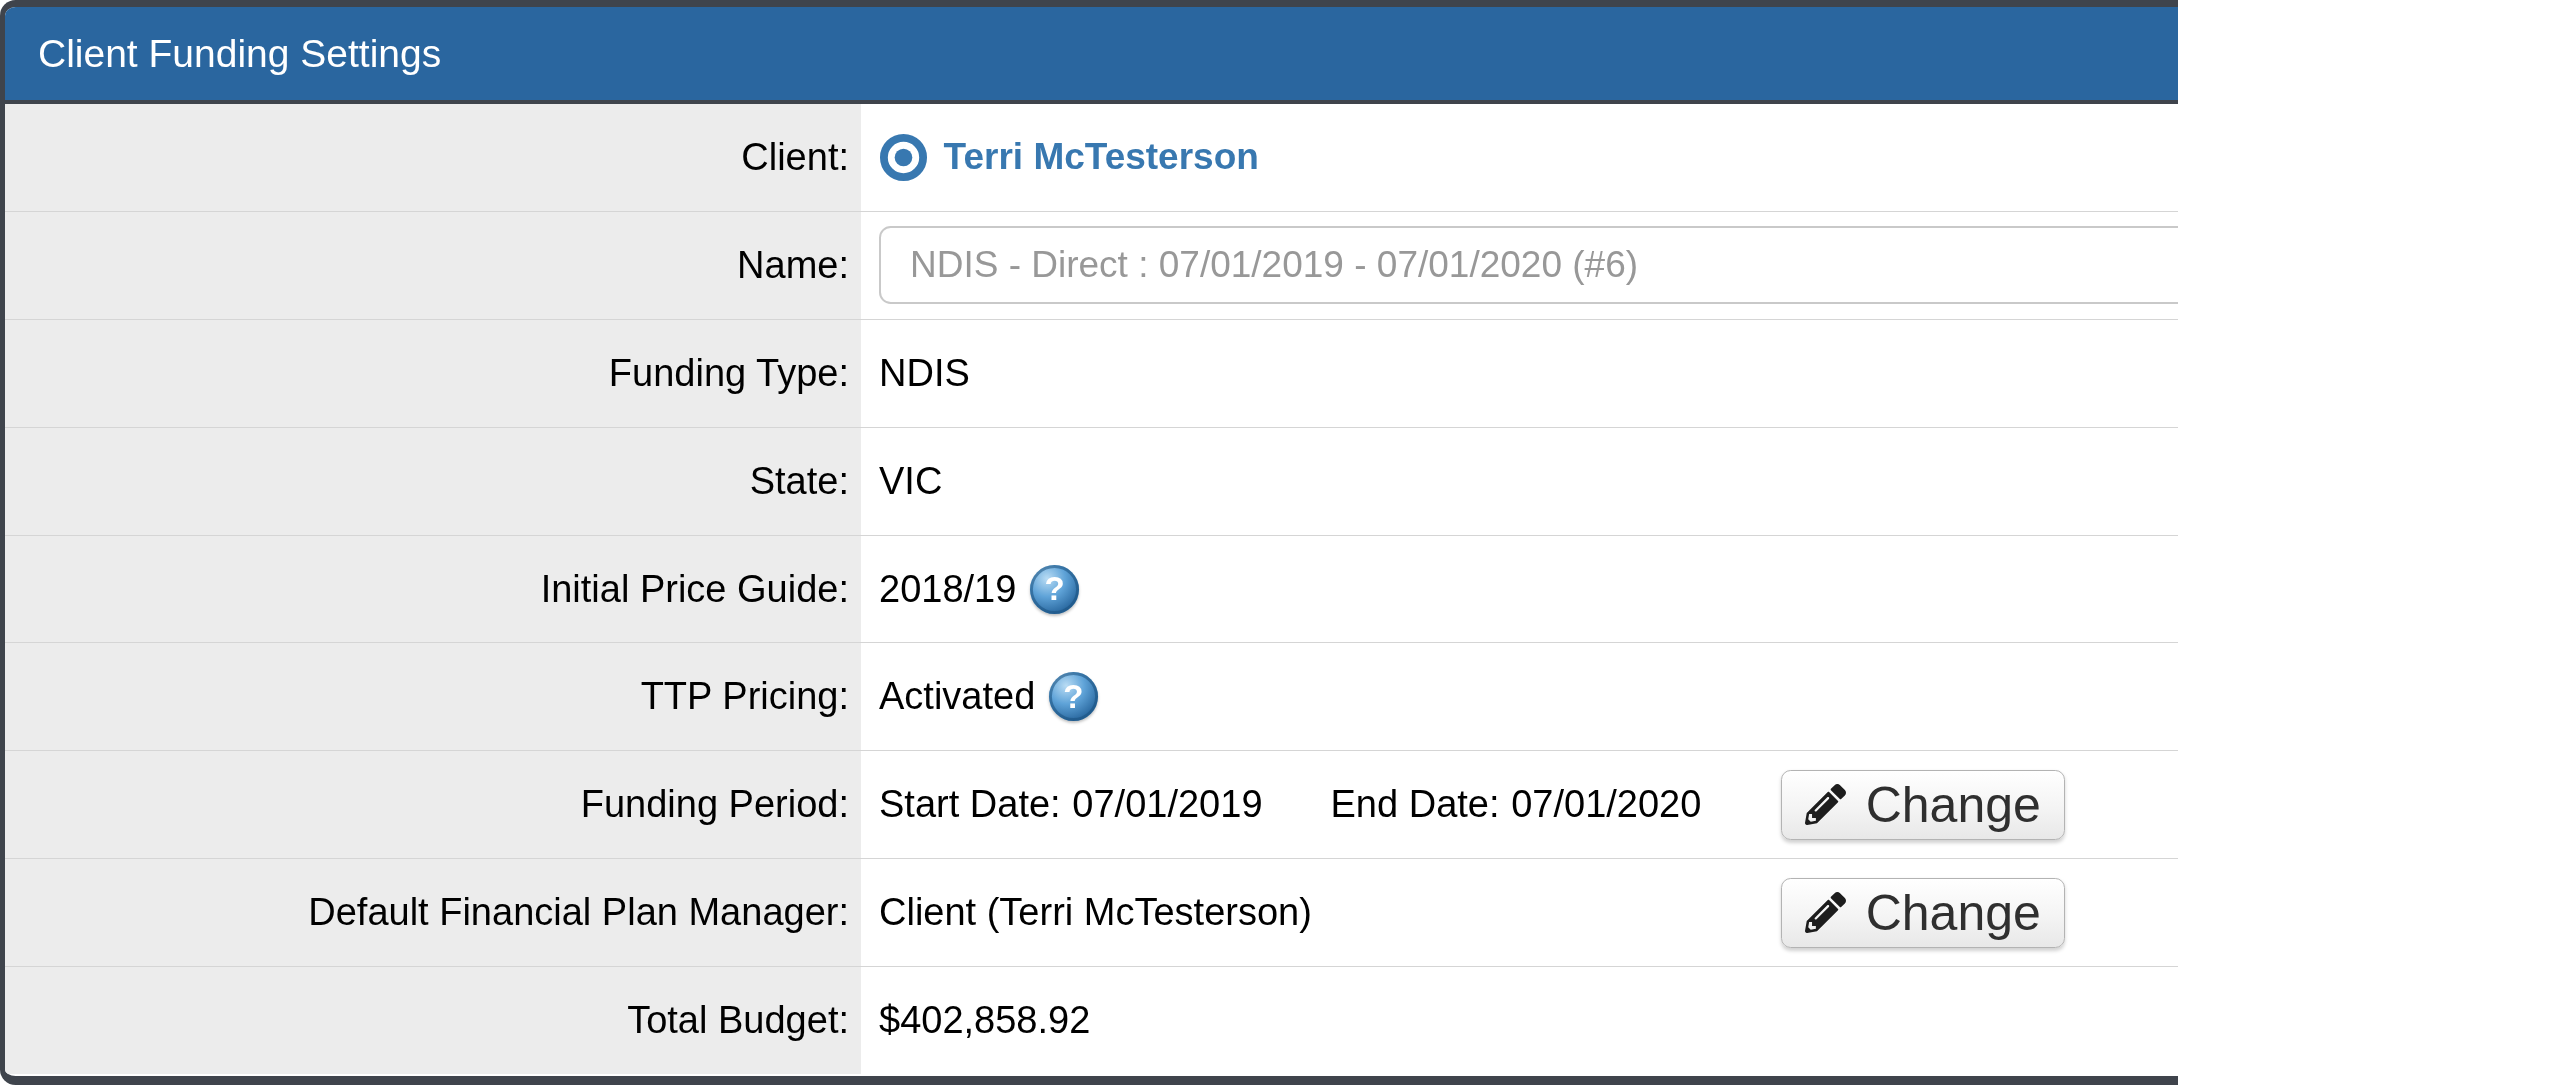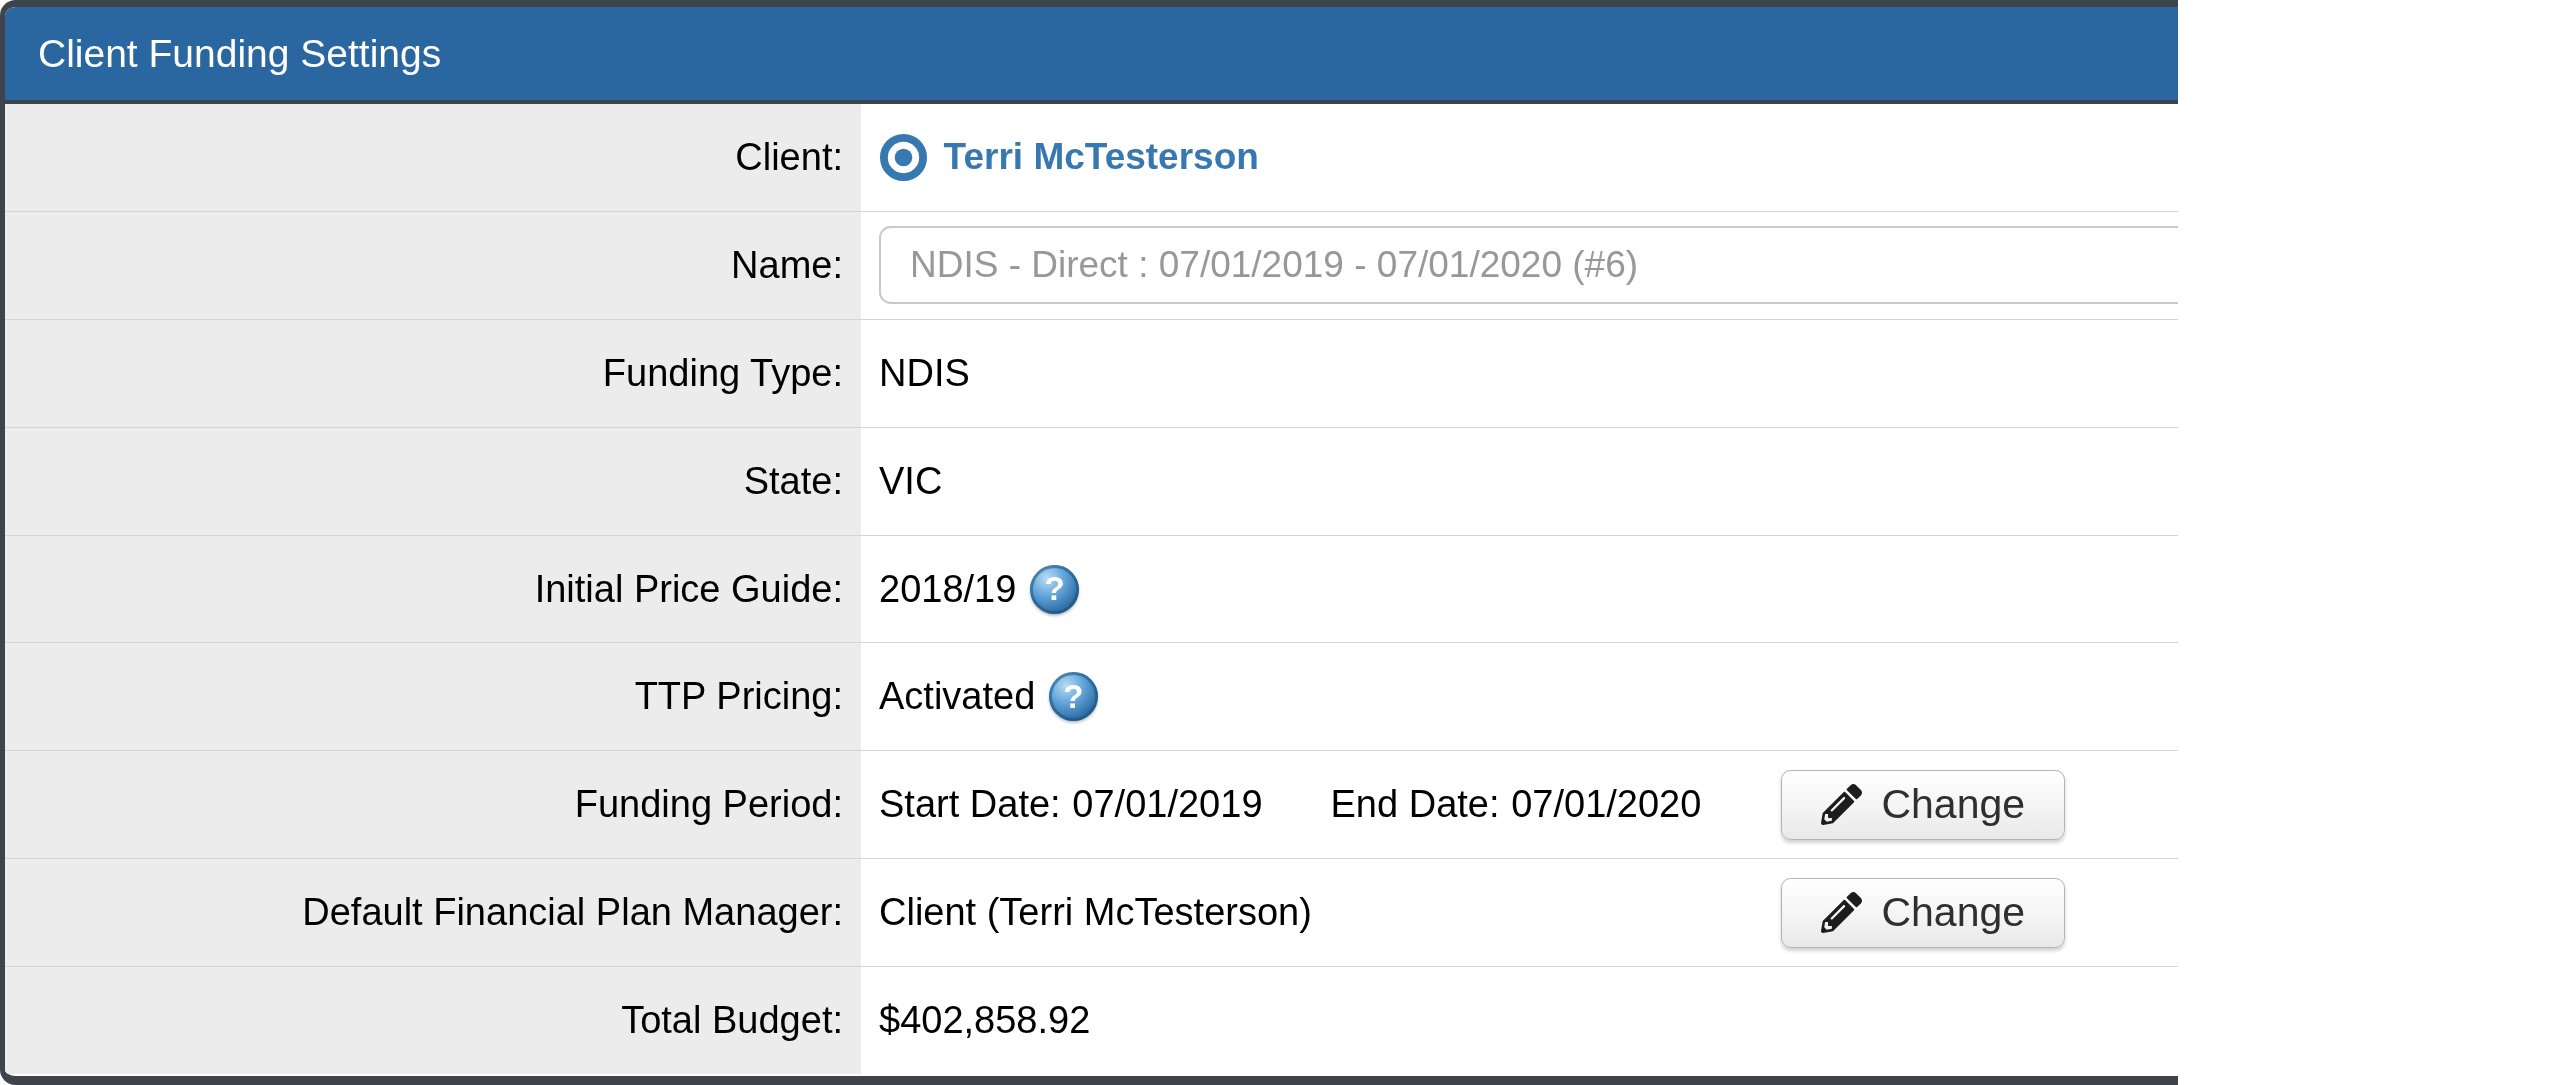--- a/index.html
+++ b/index.html
@@ -50,21 +50,21 @@
     border-top: 1.9px solid #d5d5d5;
   }
   .cell-label {
     box-sizing: border-box;
     width: 856px;
     flex: 0 0 856px;
     background: #ececec;
     display: flex;
     align-items: center;
     justify-content: flex-end;
-    padding-right: 18px;
+    padding-right: 12px;
     font-size: 38px;
     color: #000000;
     white-space: nowrap;
   }
   .cell-value {
     flex: 1 1 auto;
     display: flex;
     align-items: center;
     padding-left: 18px;
     font-size: 38px;
@@ -135,21 +135,21 @@
     width: 284px;
     height: 70px;
     border: 1.9px solid #b3b3b3;
     border-radius: 9.7px;
     background: linear-gradient(#ffffff 0%, #f4f4f4 55%, #e8e8e8 100%);
     box-shadow: 0 2.9px 3.9px rgba(0,0,0,0.18);
     display: flex;
     align-items: center;
     justify-content: center;
     gap: 19.5px;
-    font-size: 41px;
+    font-size: 50px;
     color: #2f2f2f;
     font-family: "Liberation Sans", "DejaVu Sans", sans-serif;
     cursor: pointer;
     flex: 0 0 auto;
   }
   .pencil-icon { width: 41px; height: 41px; display: block; }
 </style>
 </head>
 <body>
 

